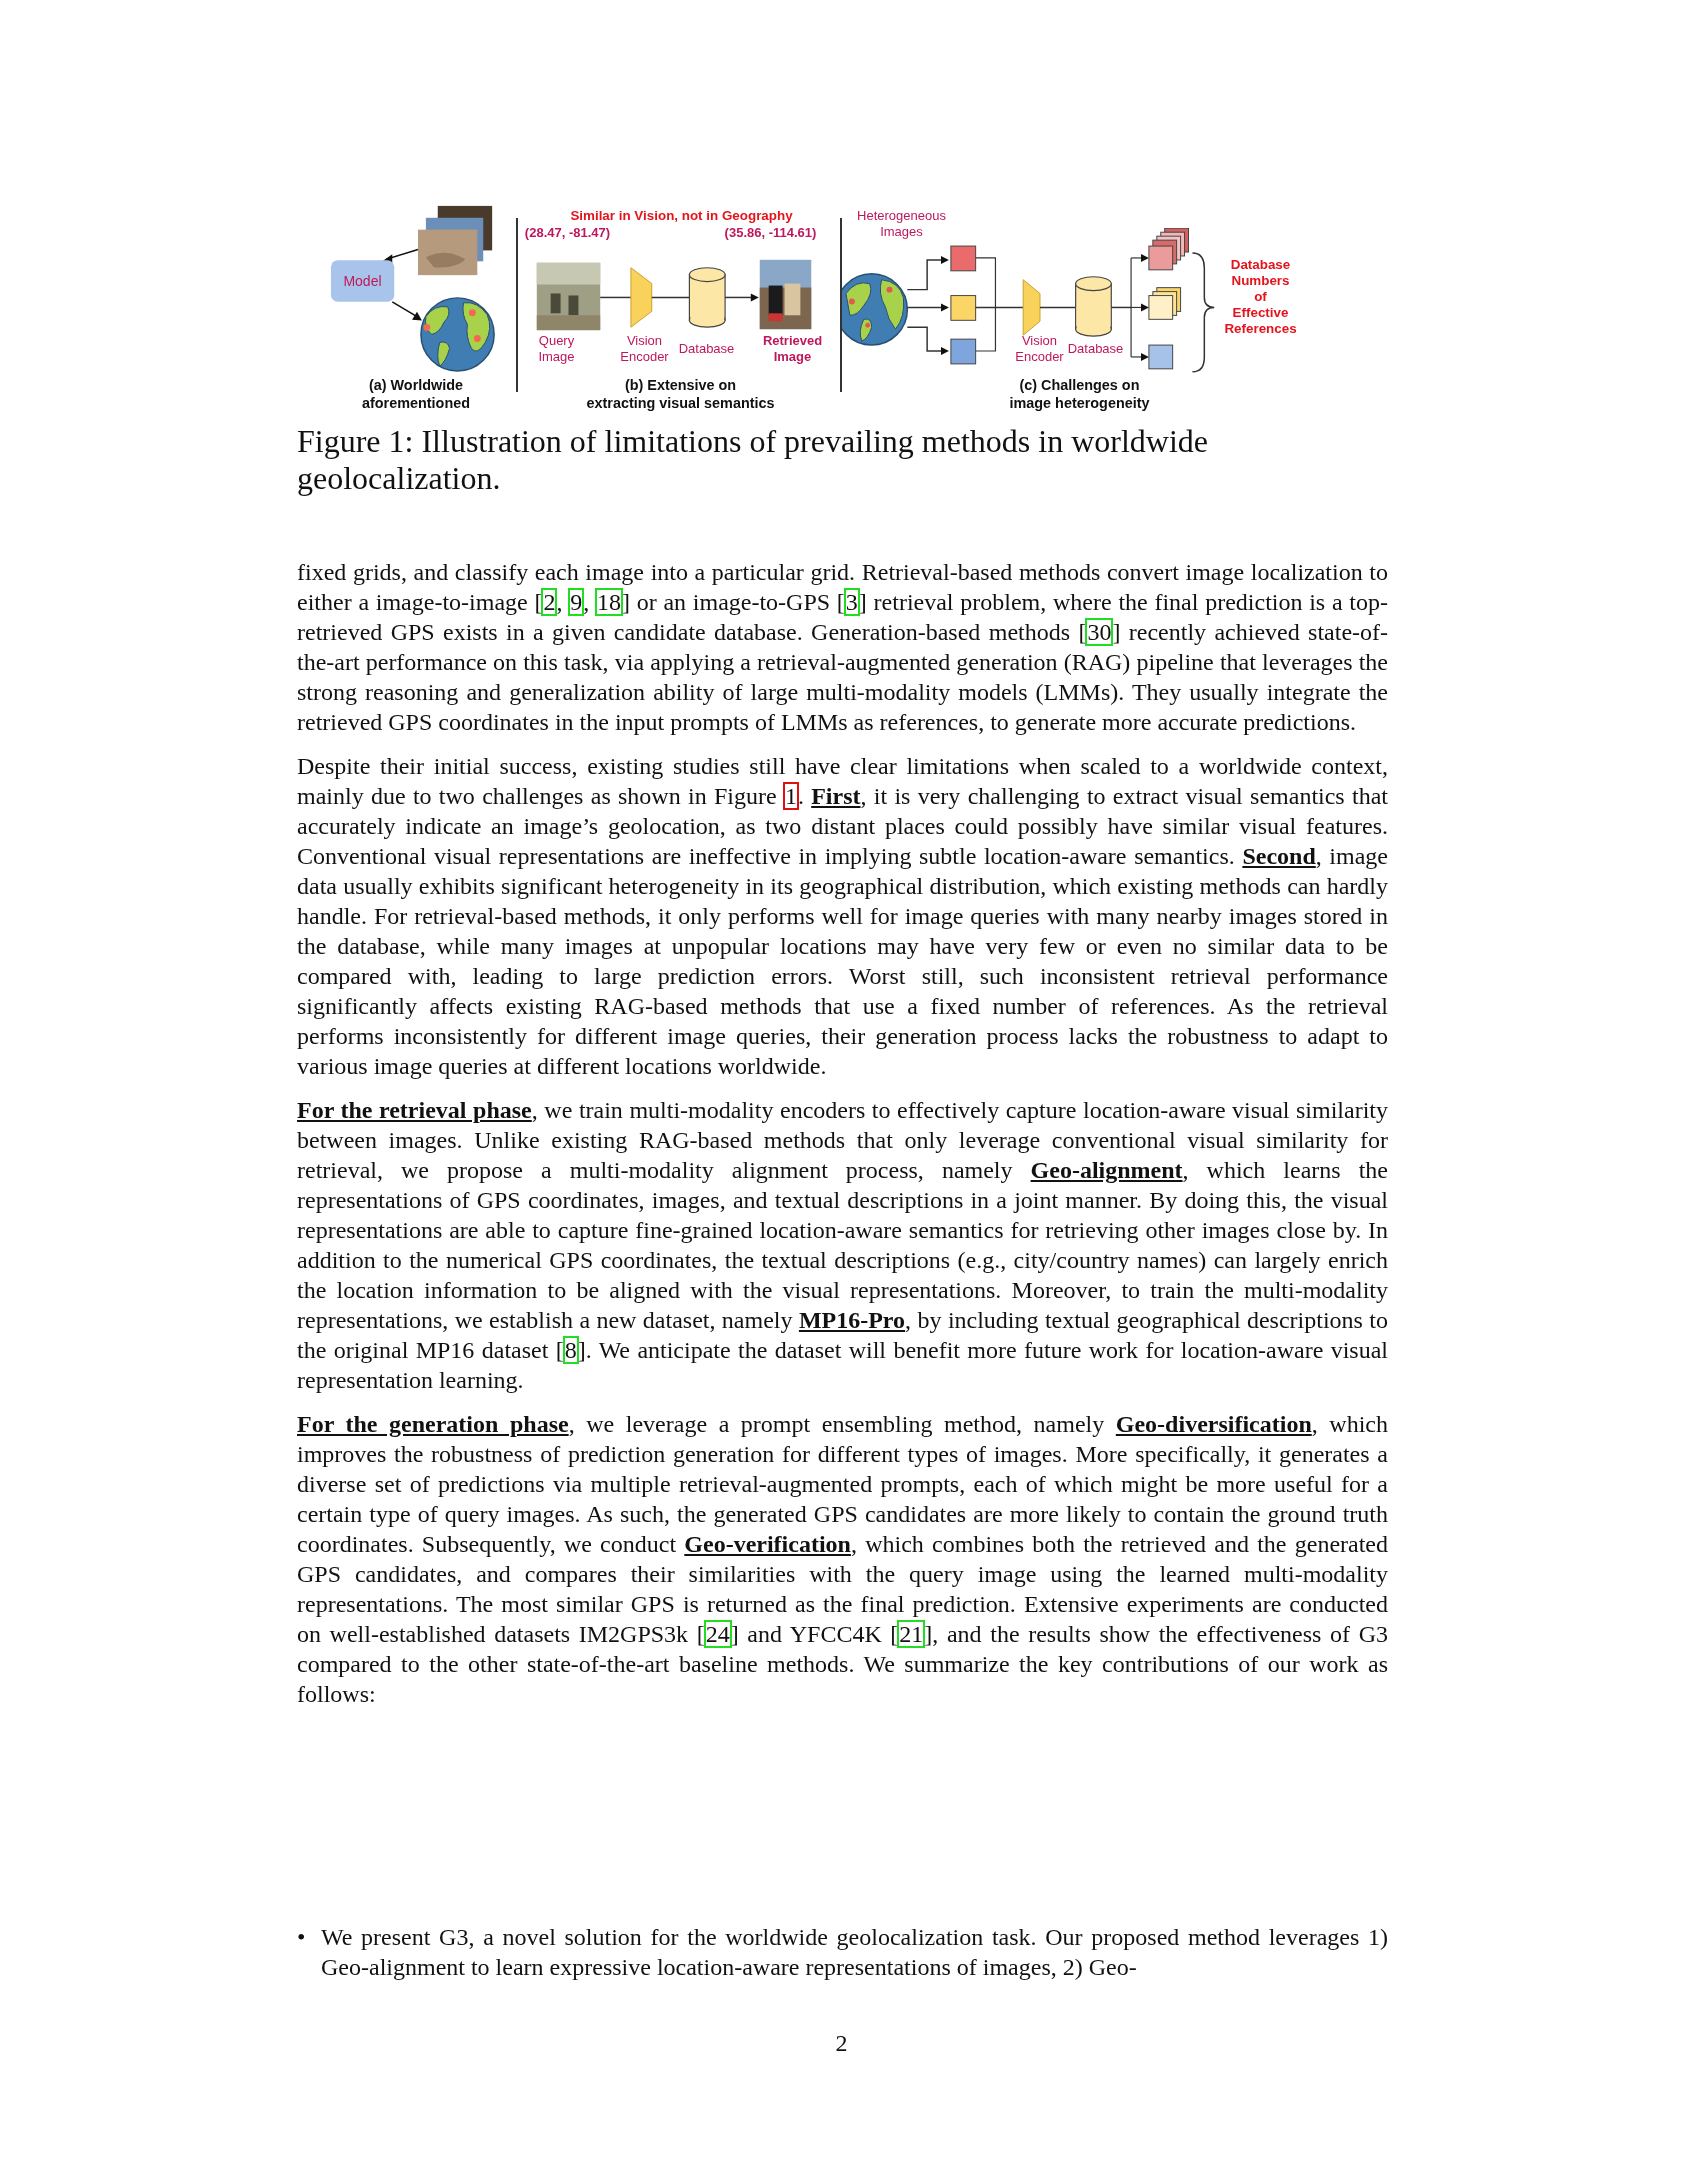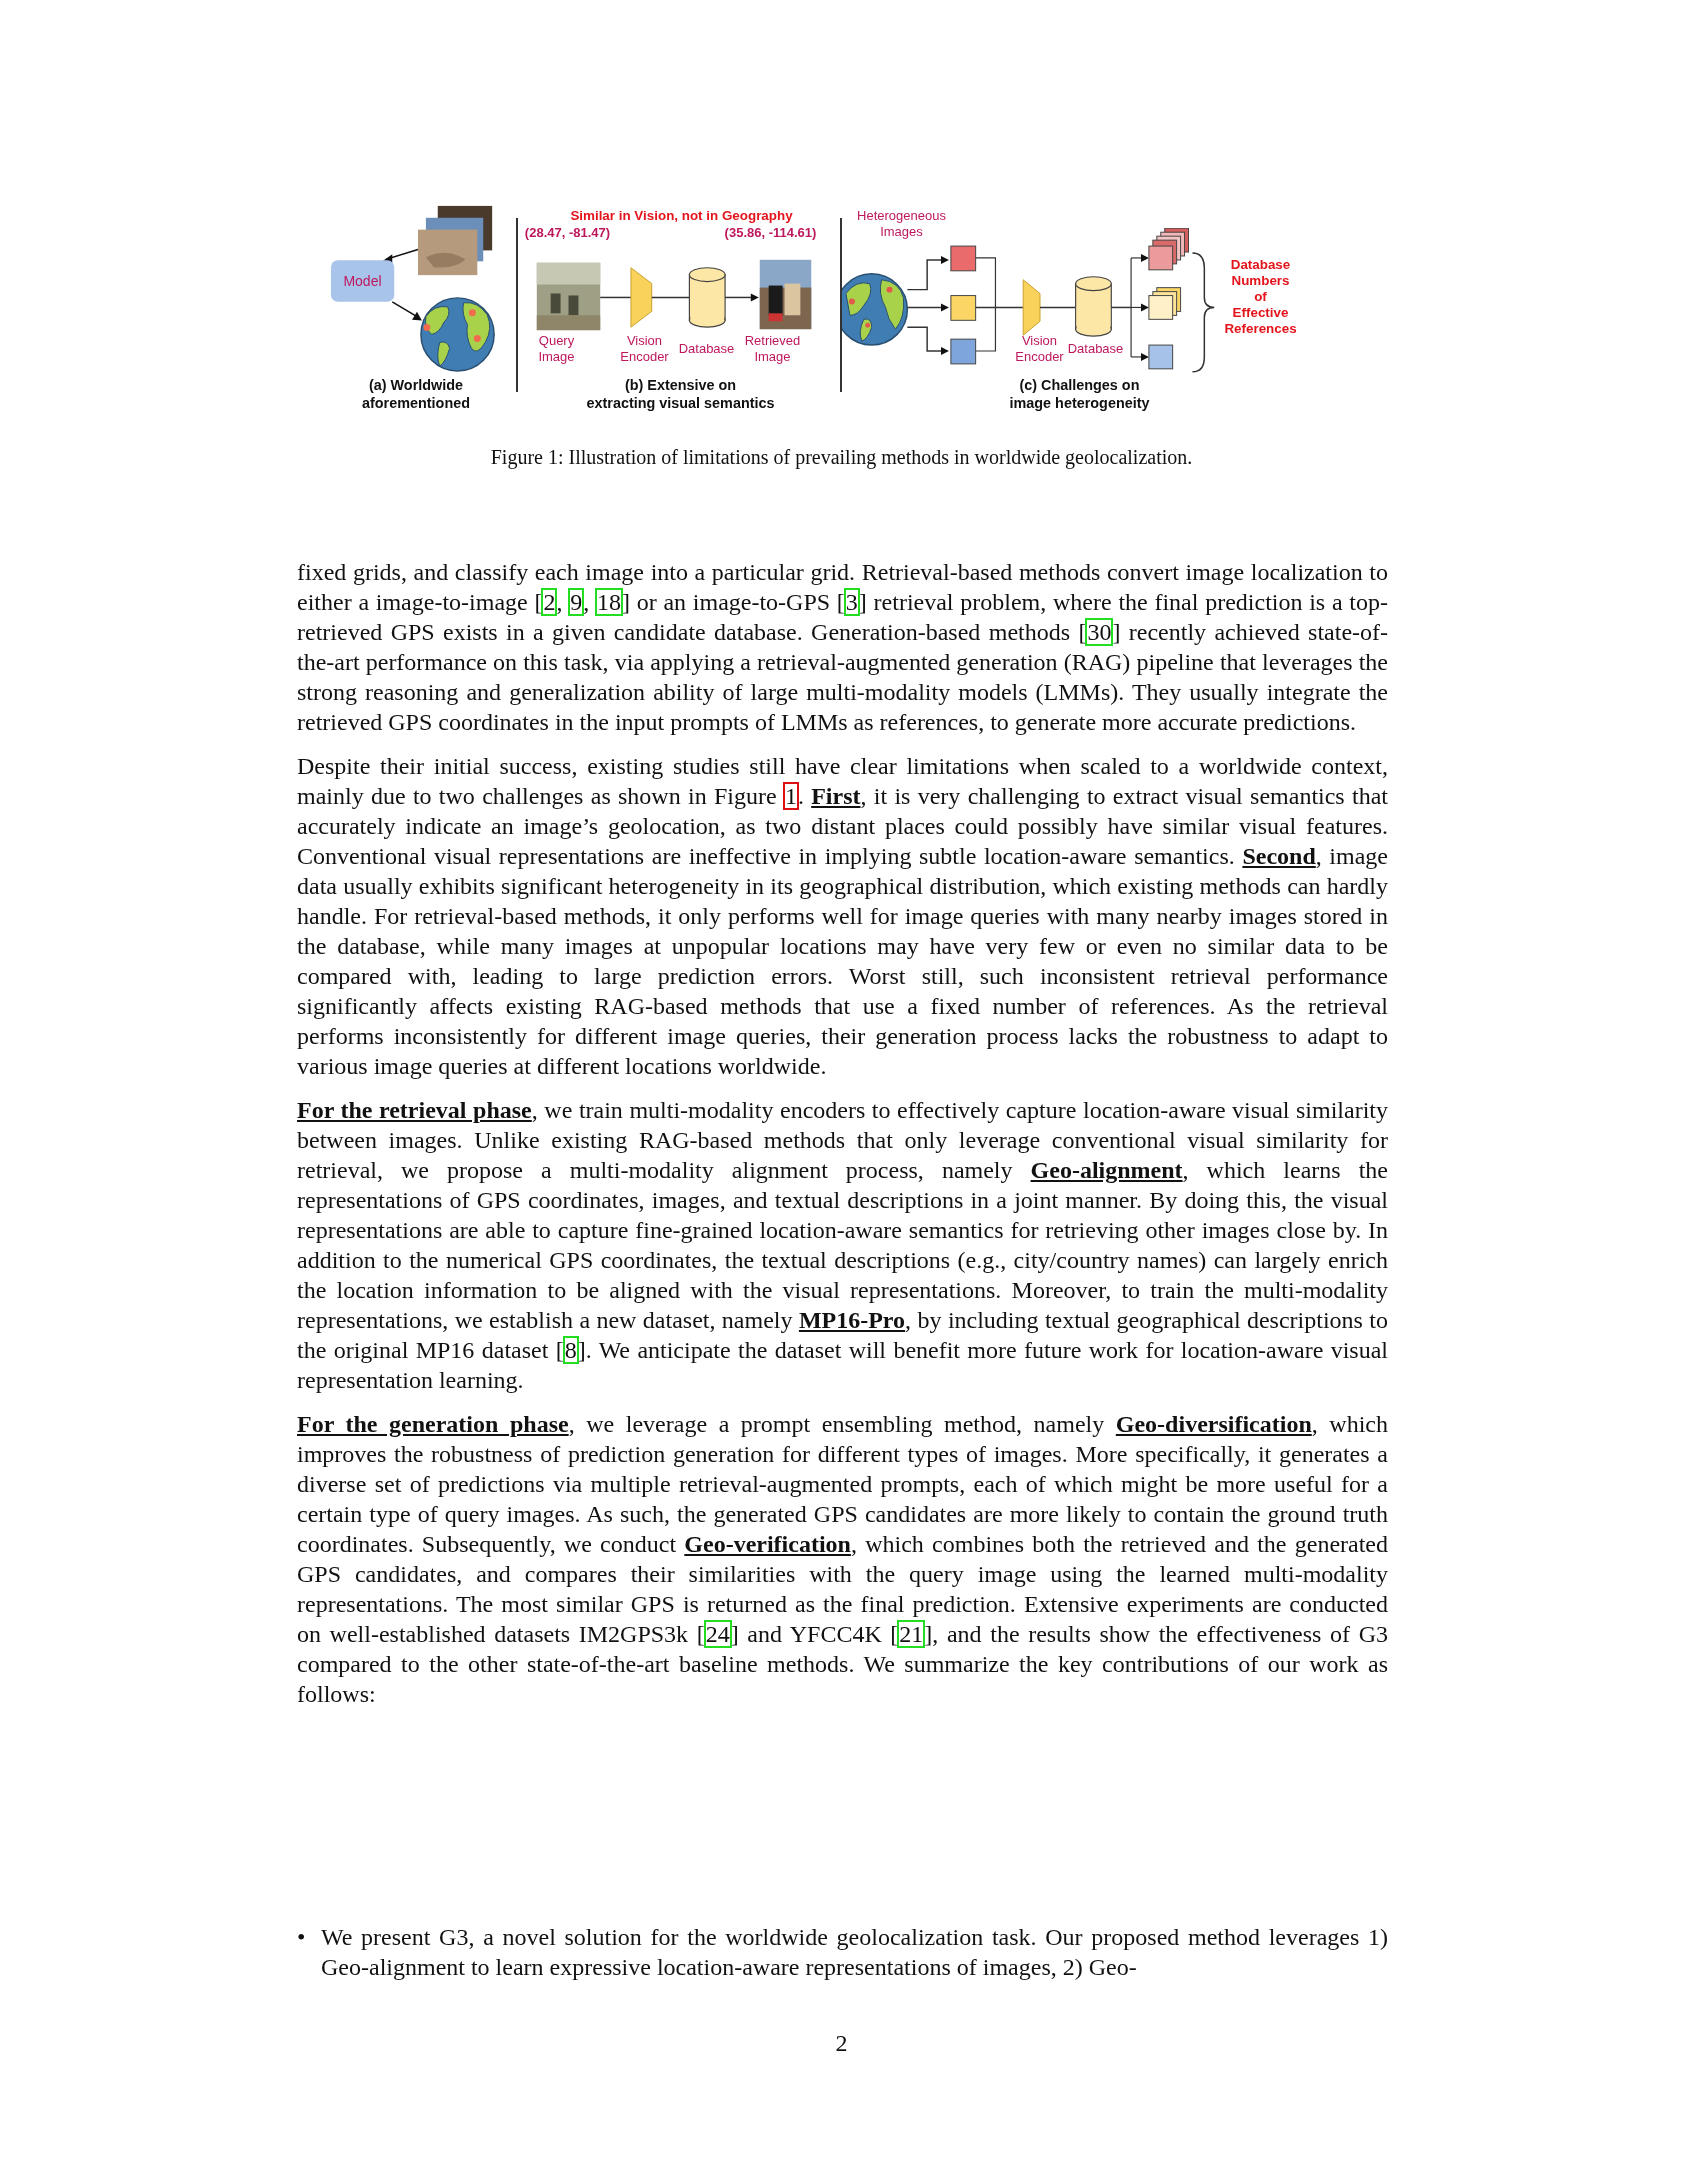--- a/index.html
+++ b/index.html
@@ -5,21 +5,21 @@
   html, body { margin: 0; padding: 0; background: #ffffff; }
   body { width: 1683px; height: 2178px; position: relative; overflow: hidden; color: #111; }
 
   
   #figure { position: absolute; left: 317px; top: 198px; width: 1069px; height: 228px; }
   .lbl { position: absolute; font-family: "Liberation Sans", sans-serif; font-size: 13px; color: #be185d; text-align: center; line-height: 16px; }
   .cap { position: absolute; font-family: "Liberation Sans", sans-serif; font-size: 14.4px; font-weight: bold; color: #111; text-align: center; line-height: 18px; }
   .red { color: #e4141c; font-weight: bold; }
   .vsep { position: absolute; width: 2px; background: #333; }
 
-  #fig-caption { position: absolute; left: 297px; top: 446px; width: 1089px; text-align: center; font-family: "Liberation Serif", serif; font-size: 20px; }
+  #fig-caption { position: absolute; left: 297px; top: 423px; width: 1089px; text-align: left; font-family: "Liberation Serif", serif; font-size: 32px; }
 
   
   #body { position: absolute; left: 297px; top: 557px; width: 1091px; font-family: "Liberation Serif", serif; font-size: 24px; line-height: 30px; text-align: justify; }
   #body p { margin: 0 0 14px 0; }
   #body b { font-weight: bold; text-decoration: underline; }
   .cite-g { outline: 2px solid #22dd22; outline-offset: -1px; padding: 0 1px; }
   .cite-r { outline: 2px solid #dd1111; outline-offset: -1px; padding: 0 1px; }
 
   #bullets { position: absolute; left: 297px; top: 1922px; width: 1091px; font-family: "Liberation Serif", serif; font-size: 24px; line-height: 30px; text-align: justify; }
   .bullet-row { display: flex; }
@@ -92,21 +92,21 @@
   </svg>
   <div class="lbl" style="left:208px;top:135px;width:63px;">
     <div>Query</div>
     <div>Image</div>
   </div>
   <div class="lbl" style="left:293px;top:135px;width:69px;">
     <div>Vision</div>
     <div>Encoder</div>
   </div>
   <div class="lbl" style="left:354px;top:143px;width:71px;">Database</div>
-  <div class="lbl" style="left:416px;top:135px;width:79px;">
+  <div class="lbl" style="left:436px;top:135px;width:79px;font-weight:bold;">
     <div>Retrieved</div>
     <div>Image</div>
   </div>
   <div class="cap" style="left:210px;top:178px;width:307px;">
     <div>(b) Extensive on</div>
     <div>extracting visual semantics</div>
   </div>
 
   <div class="vsep" style="left:523px;top:20px;height:174px;"></div>
 

